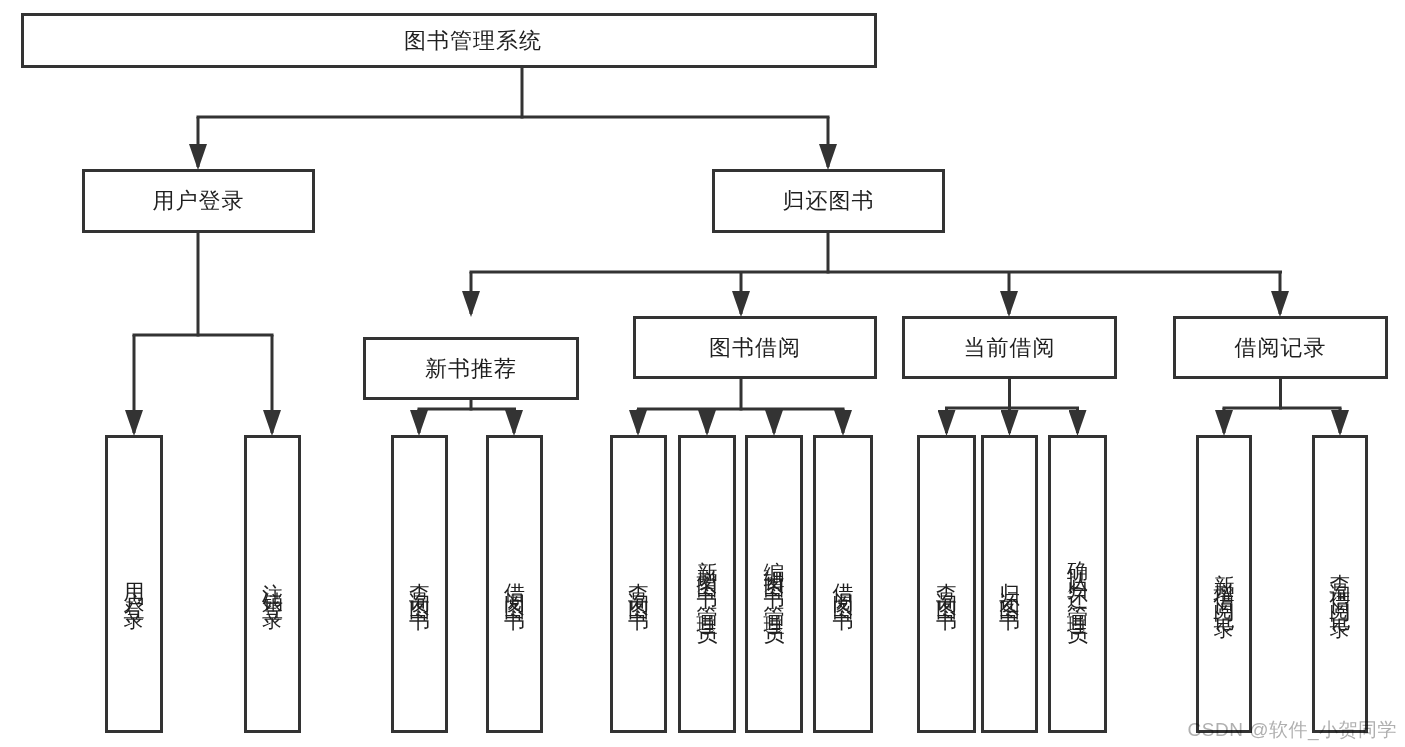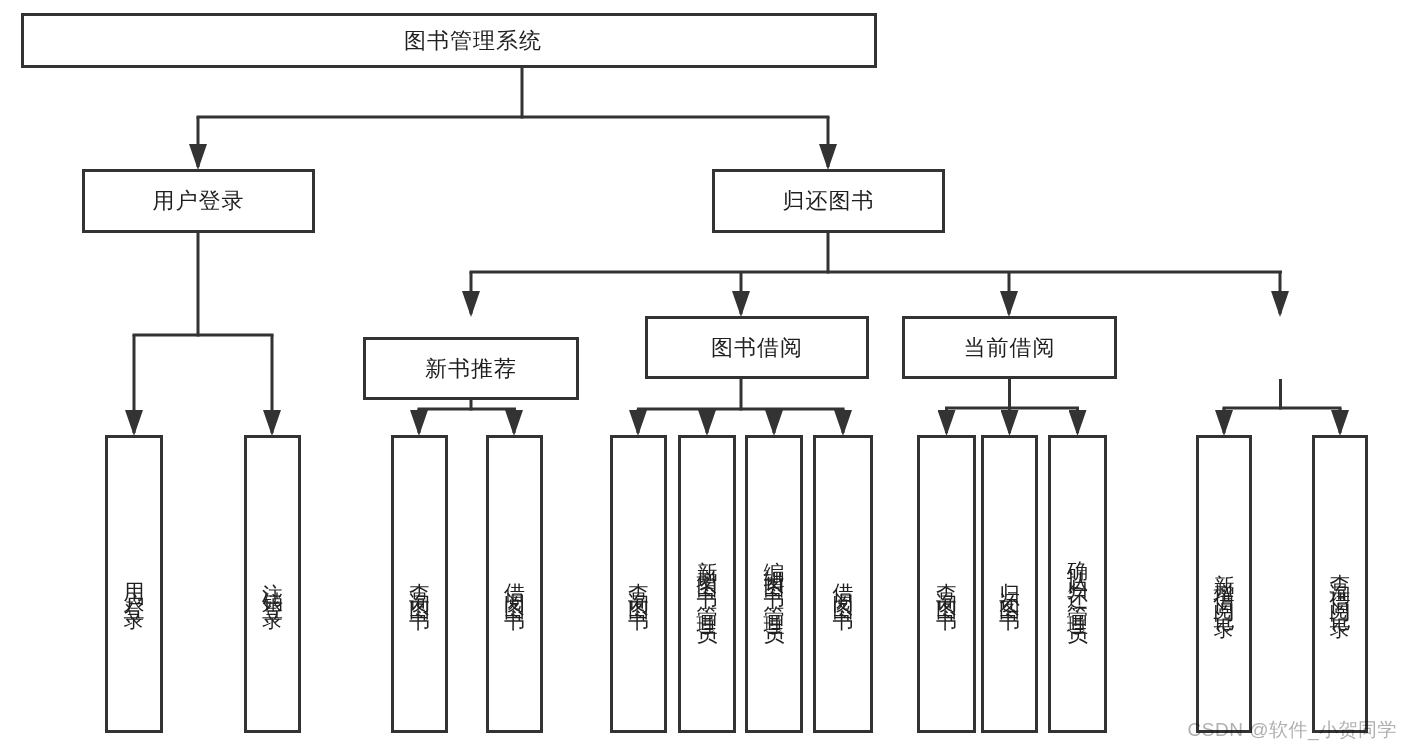--- a/index.html
+++ b/index.html
@@ -114,22 +114,23 @@
     <line x1="1224" y1="408" x2="1224" y2="433" marker-end="url(#arrow)"></line>
     <line x1="1340" y1="408" x2="1340" y2="433" marker-end="url(#arrow)"></line>
   </svg>
 
   <div class="node" style="left:21px; top:13px; width:856px; height:55px;padding-left:48px;">图书管理系统</div>
 
   <div class="node" style="left:82px; top:169px; width:233px; height:64px;">用户登录</div>
   <div class="node" style="left:712px; top:169px; width:233px; height:64px;">归还图书</div>
 
   <div class="node" style="left:363px; top:316px; width:216px; height:63px;margin-top:21px;">新书推荐</div>
-  <div class="node" style="left:633px; top:316px; width:224px; height:63px;margin-left:12px;">图书借阅</div>
+  <div class="node" style="left:633px; top:316px; width:244px; height:63px;">图书借阅</div>
   <div class="node" style="left:902px; top:316px; width:215px; height:63px;">当前借阅</div>
+  <div class="node" style="left:1173px; top:316px; width:215px; height:63px;">借阅记录</div>
 
   <div class="node leaf" style="left:105px; top:435px; width:58px; height:298px;">用户登录</div>
   <div class="node leaf" style="left:244px; top:435px; width:57px; height:298px;">注销登录</div>
 
   <div class="node leaf" style="left:391px; top:435px; width:57px; height:298px;">查询图书</div>
   <div class="node leaf" style="left:486px; top:435px; width:57px; height:298px;">借阅图书</div>
 
   <div class="node leaf" style="left:610px; top:435px; width:57px; height:298px;">查询图书</div>
   <div class="node leaf" style="left:678px; top:435px; width:58px; height:298px;">新增图书（管理员）</div>
   <div class="node leaf" style="left:745px; top:435px; width:58px; height:298px;">编辑图书（管理员）</div>

